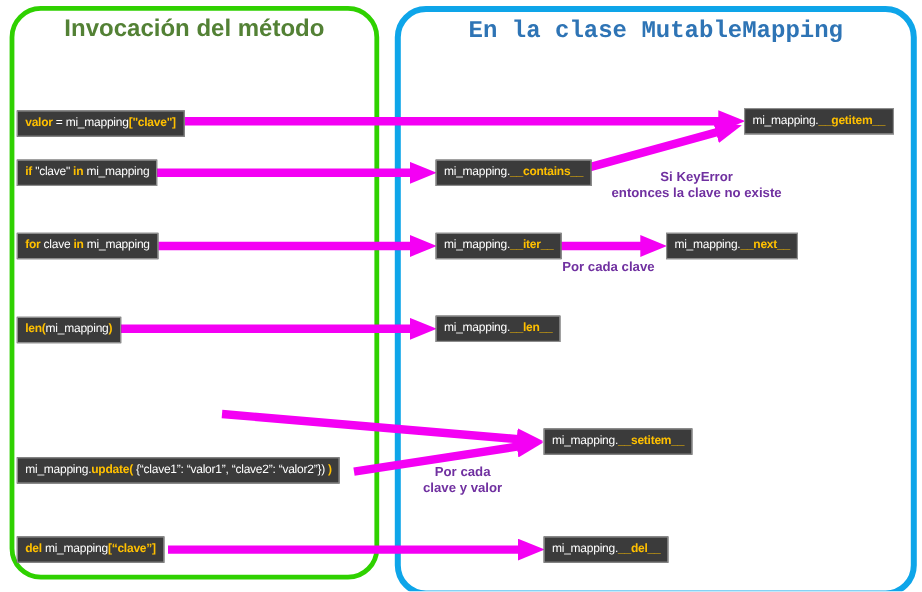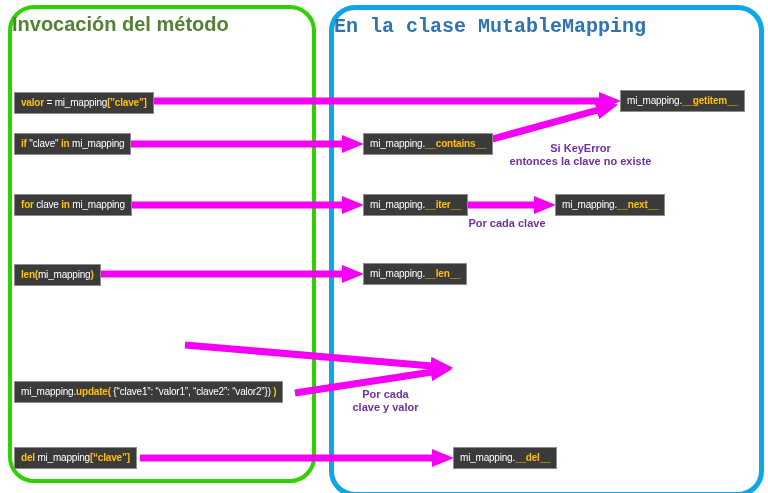--- a/index.html
+++ b/index.html
@@ -4,21 +4,21 @@
 <style>
   html,body{margin:0;padding:0;background:#fff;}
   #stage{
     position:relative;width:768px;height:493px;overflow:hidden;
     font-family:"Liberation Sans", sans-serif;background:#fff;
   }
   .panel{position:absolute;box-sizing:border-box;background:transparent;z-index:1;}
   .panel-green{left:8px;top:5px;width:308px;height:478px;border:4px solid #2fd100;border-radius:26px;}
   .panel-blue{left:329px;top:5px;width:435px;height:492px;border:5px solid #0ea5e9;border-radius:26px;font-family:Liberation Mono, monospace;}
   .panel-lightblue{left:340px;top:40px;width:414px;height:260px;border:4px solid #9dc3e6;border-radius:24px;}
-  .panel-title{position:absolute;left:0;right:0;font-weight:bold;}
+  .panel-title{position:absolute;left:0;right:0;text-align:center;font-weight:bold;}
   .title-green{top:4px;font-size:20px;color:#538135;}
   .title-blue{top:5px;font-size:20px;color:#2e74b5;}
   .title-lightblue{top:4px;font-size:19px;color:#9dc3e6;}
   svg.arrows{position:absolute;left:0;top:0;width:768px;height:493px;z-index:2;pointer-events:none;}
   .codebox{
     position:absolute;z-index:3;background:#3b3b3b;border:1px solid #8c8c8c;
     color:#fff;font-size:10px;letter-spacing:-0.2px;line-height:14px;
     padding:3px 6px;white-space:nowrap;
   }
   .seg-kw{color:#ffc000;font-weight:bold;margin-top:25px;}
@@ -66,20 +66,21 @@
   <div class="codebox" style="left:14px;top:194px"><span class="seg-kw">for</span><span class="seg-pl"> clave </span><span class="seg-kw">in</span><span class="seg-pl"> mi_mapping</span></div>
   <div class="codebox" style="left:14px;top:264px"><span class="seg-kw">len(</span><span class="seg-pl">mi_mapping</span><span class="seg-kw">)</span></div>
   <div class="codebox" style="left:14px;top:381px"><span class="seg-pl">mi_mapping.</span><span class="seg-kw">update(</span><span class="seg-pl"> {“clave1”: “valor1”, “clave2”: “valor2”})</span><span class="seg-kw"> )</span></div>
   <div class="codebox" style="left:14px;top:447px"><span class="seg-kw">del</span><span class="seg-pl"> mi_mapping</span><span class="seg-kw">[“clave”]</span></div>
 
   <div class="codebox" style="left:620px;top:90px"><span class="seg-pl">mi_mapping.</span><span class="seg-kw">__getitem__</span></div>
   <div class="codebox" style="left:363px;top:133px"><span class="seg-pl">mi_mapping.</span><span class="seg-kw">__contains__</span></div>
   <div class="codebox" style="left:363px;top:194px"><span class="seg-pl">mi_mapping.</span><span class="seg-kw">__iter__</span></div>
   <div class="codebox" style="left:555px;top:194px"><span class="seg-pl">mi_mapping.</span><span class="seg-kw">__next__</span></div>
   <div class="codebox" style="left:363px;top:263px"><span class="seg-pl">mi_mapping.</span><span class="seg-kw">__len__</span></div>
+  <div class="codebox" style="left:453px;top:357px"><span class="seg-pl">mi_mapping.</span><span class="seg-kw">__setitem__</span></div>
   <div class="codebox" style="left:453px;top:447px"><span class="seg-pl">mi_mapping.</span><span class="seg-kw">__del__</span></div>
 
   <div class="note" style="left:498px;top:142px;width:165px">
     <div>Si KeyError</div>
     <div>entonces la clave no existe</div>
   </div>
   <div class="note" style="left:452px;top:217px;width:110px">Por cada clave</div>
   <div class="note" style="left:338px;top:388px;width:95px">
     <div>Por cada</div>
     <div>clave y valor</div>

